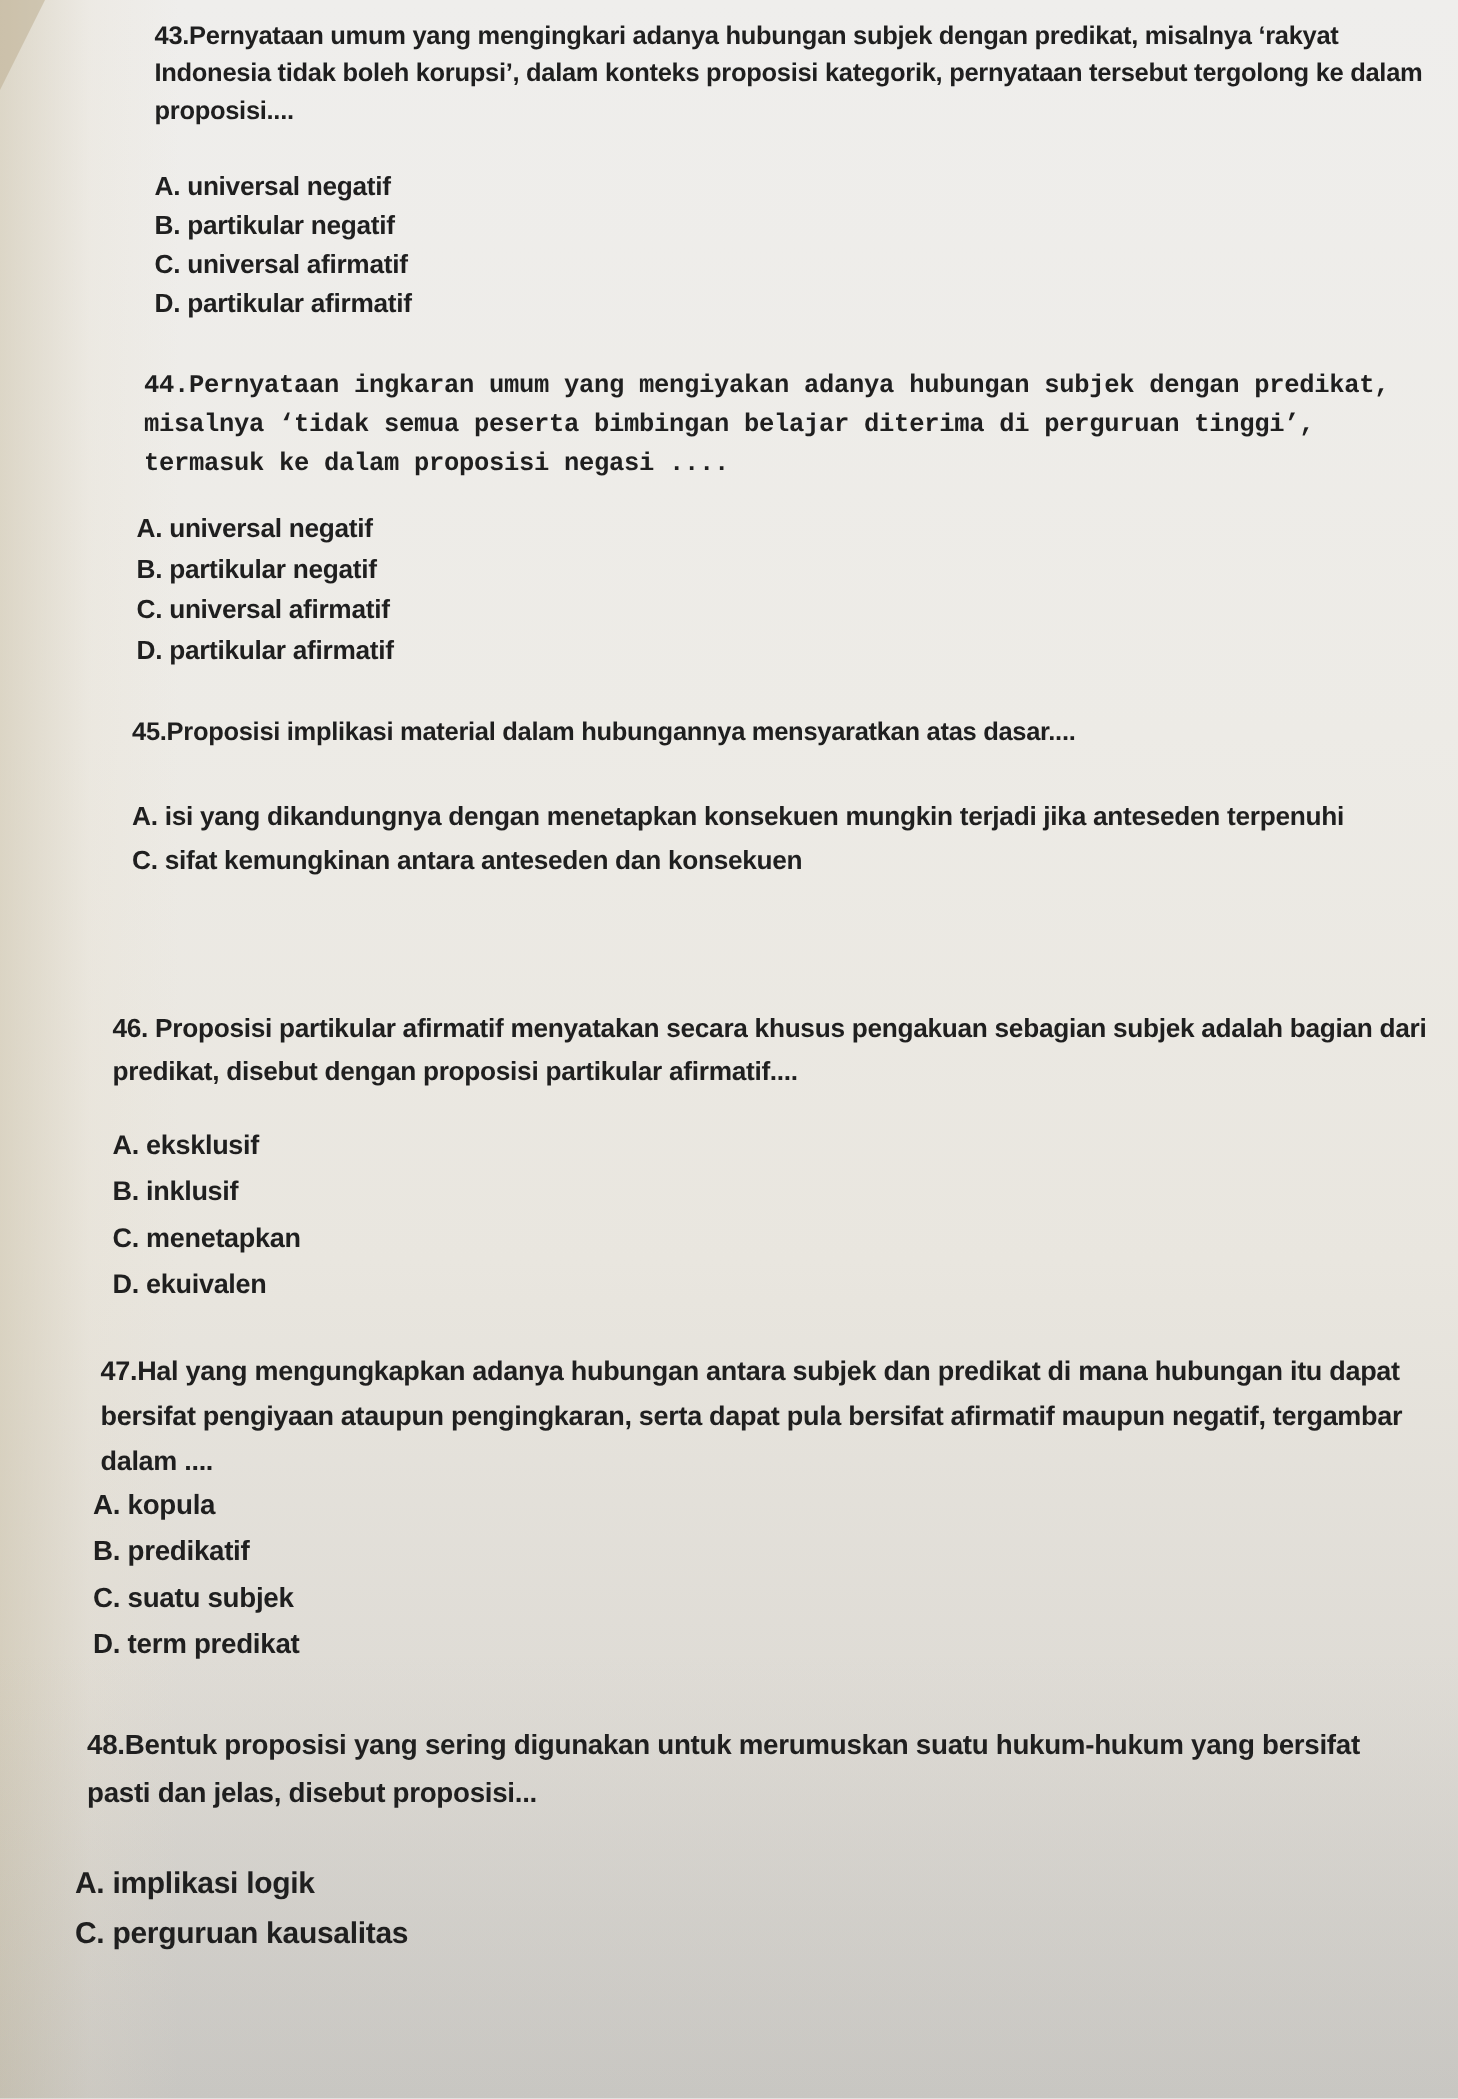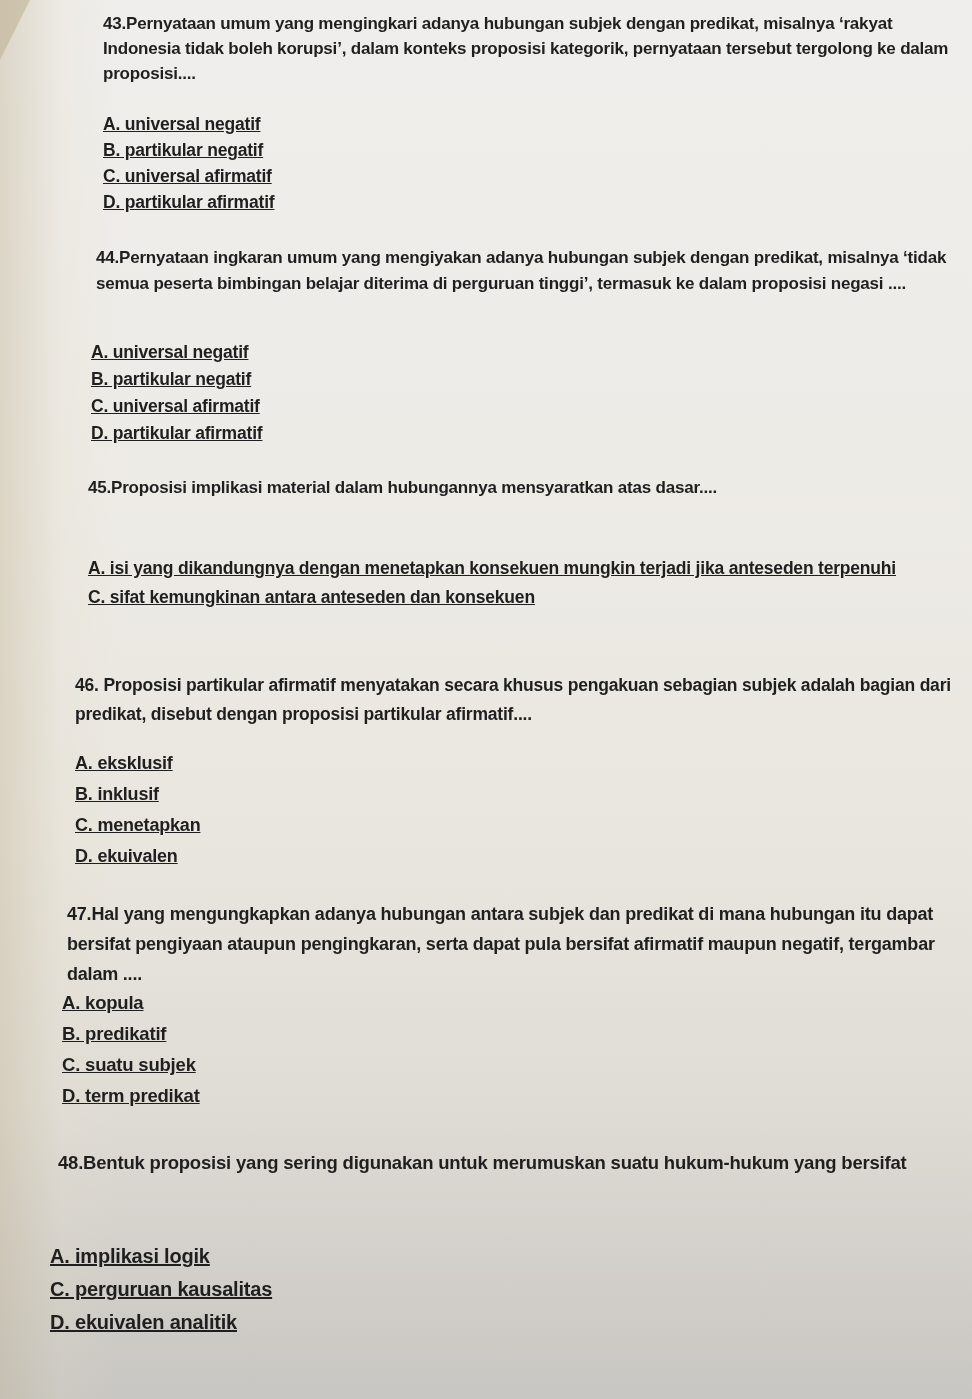--- a/index.html
+++ b/index.html
@@ -47,38 +47,37 @@
     }
     .q-text {
       margin: 0;
       white-space: normal;
     }
     .options {
       list-style: none;
       margin: 0;
       padding: 0;
       position: absolute;
-      text-decoration: underline;
     }
     .option {
       font-size: 17.5px;
       font-weight: bold;
       white-space: nowrap;
       letter-spacing: -0.2px;
     }
     .q43 { left: 103px; top: 11px; width: 855px; }
     .q43-opts { left: 103px; top: 111px; }
     .q43-opts .option { height: 26px; line-height: 26px; }
 
-    .q44 { left: 96px; top: 245px; width: 870px; line-height: 26px; }
+    .q44 { left: 96px; top: 245px; width: 870px; line-height: 26px; font-family: Liberation Mono, monospace; }
     .q44-opts { left: 91px; top: 339px; }
     .q44-opts .option { height: 27px; line-height: 27px; }
 
     .q45 { left: 88px; top: 475px; width: 880px; }
-    .q45-opts { left: 88px; top: 554px; }
+    .q45-opts { left: 88px; top: 530px; }
     .q45-opts .option { height: 29px; line-height: 29px; }
 
     .q46 { left: 75px; top: 671px; width: 890px; line-height: 29px; font-size: 17.5px; }
     .q46-opts { left: 75px; top: 748px; }
     .q46-opts .option { height: 31px; line-height: 31px; font-size: 18px; }
 
     .q47 { left: 67px; top: 899px; width: 905px; line-height: 30px; font-size: 18px; }
     .q47-opts { left: 62px; top: 987px; }
     .q47-opts .option { height: 31px; line-height: 31px; font-size: 18.5px; }
 
@@ -147,19 +146,19 @@
     <li class="option">A. kopula</li>
     <li class="option">B. predikatif</li>
     <li class="option">C. suatu subjek</li>
     <li class="option">D. term predikat</li>
   </ul>
 </section>
 
 <section>
   <div class="question q48">
     <div>48.Bentuk proposisi yang sering digunakan untuk merumuskan suatu hukum-hukum yang bersifat</div>
+    <div>pasti dan jelas, disebut proposisi...</div>
   </div>
   <ul class="options q48-opts">
     <li class="option">A. implikasi logik</li>
     <li class="option">C. perguruan kausalitas</li>
-    <li class="option">D. ekuivalen analitik</li>
   </ul>
 </section>
 
 </body></html>

